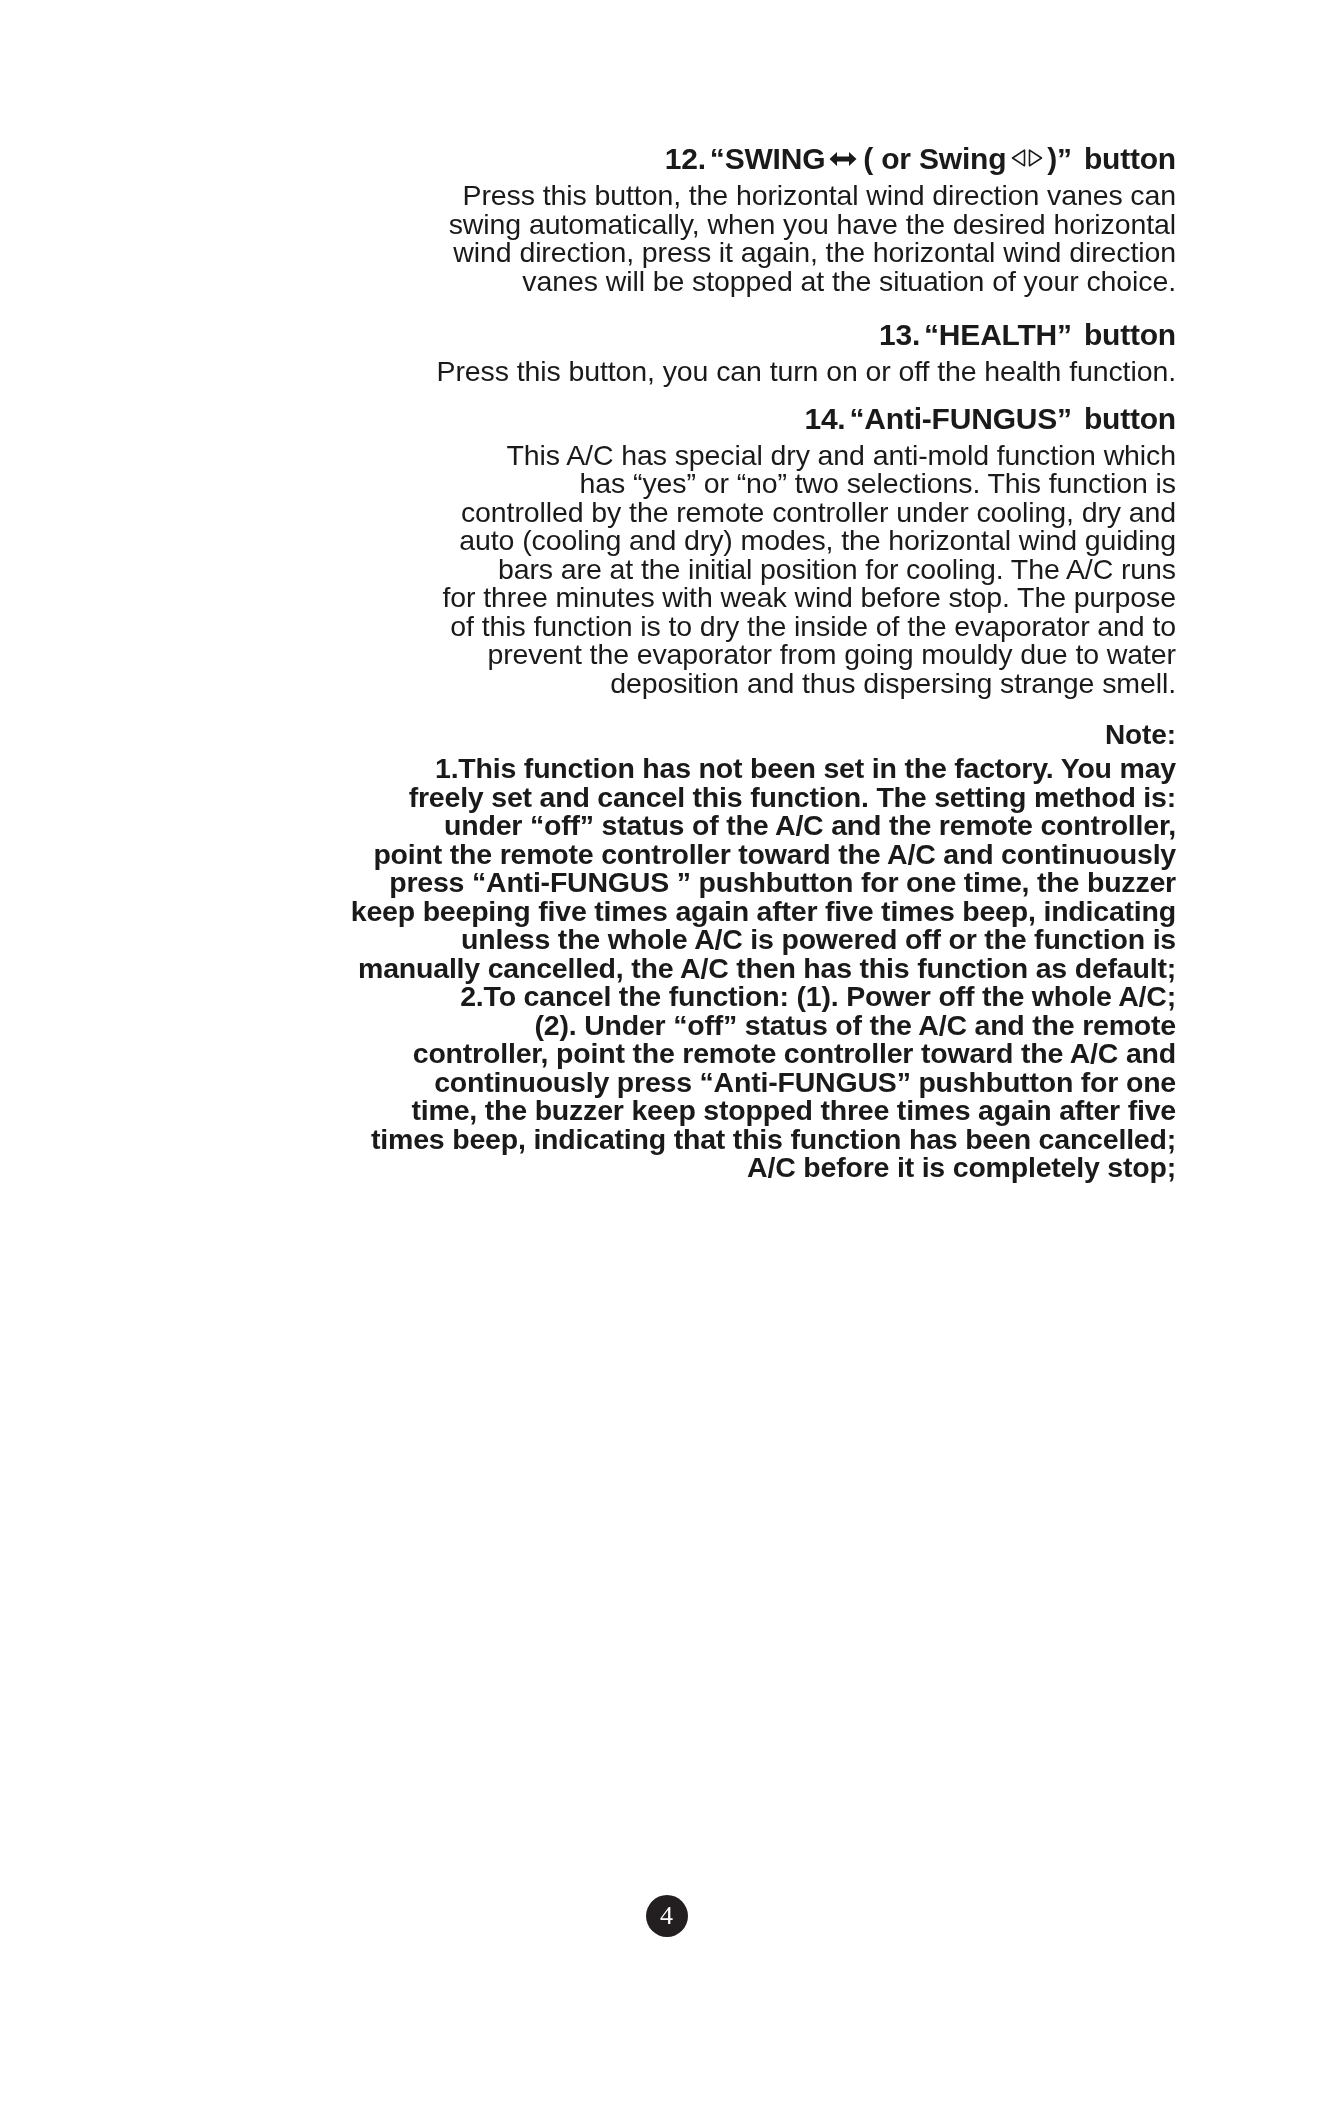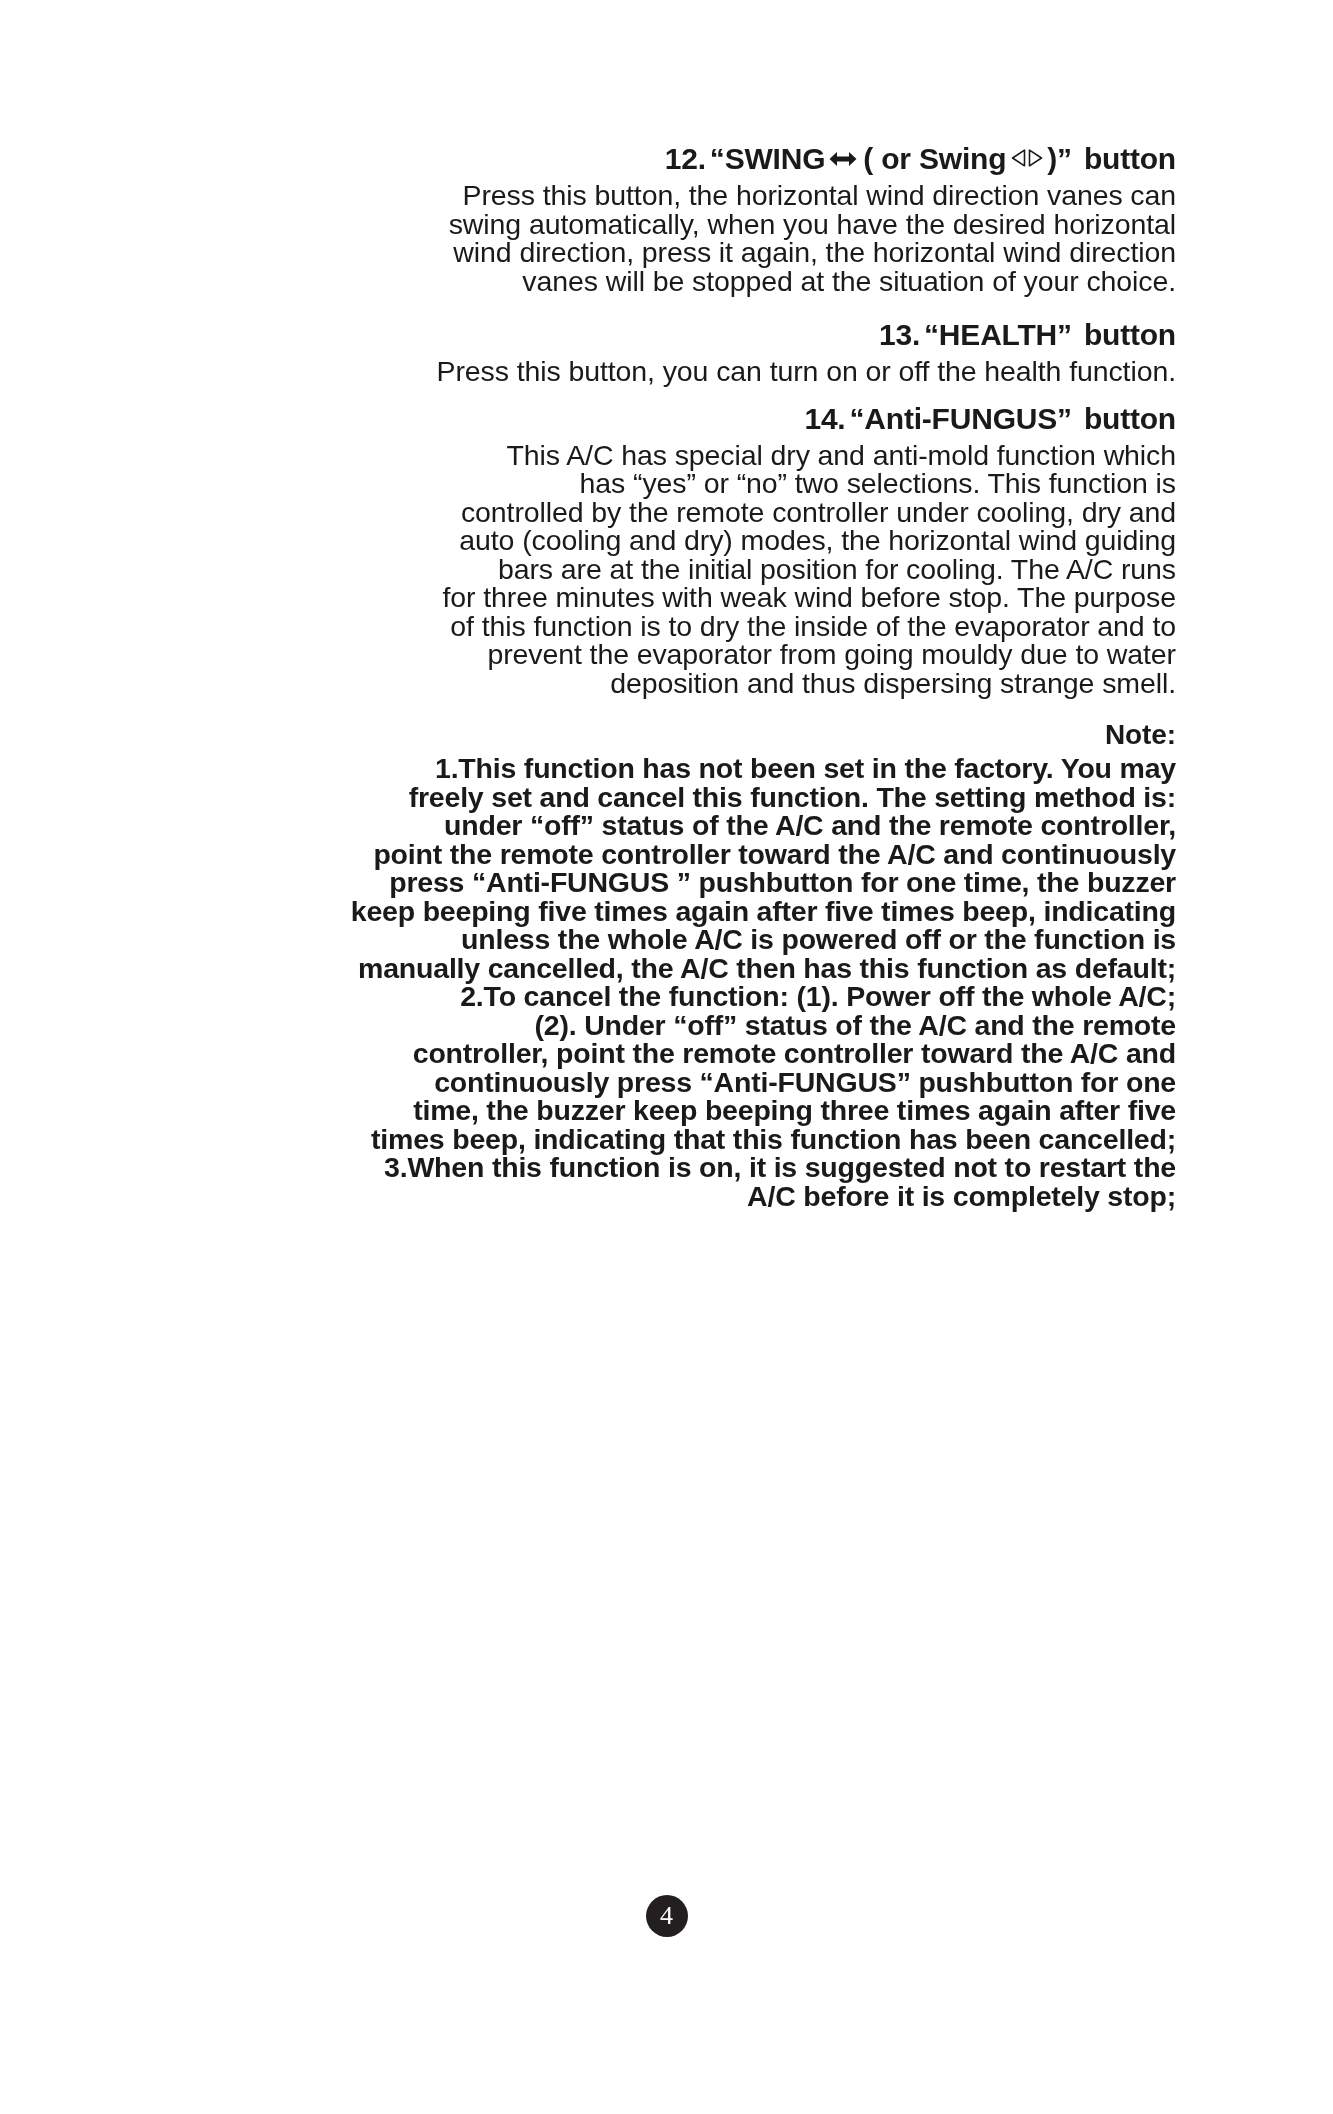--- a/index.html
+++ b/index.html
@@ -186,26 +186,25 @@
         <span class="ln cont">keep beeping five times again after five times beep, indicating</span>
         <span class="ln cont">unless the whole A/C is powered off or the function is</span>
         <span class="ln cont">manually cancelled, the A/C then has this function as default;</span>
       </div>
 
       <div class="note-item">
         <span class="ln"><span>2.</span><span>To cancel the function: (1). Power off the whole A/C;</span></span>
         <span class="ln cont">(2). Under “off” status of the A/C and the remote</span>
         <span class="ln cont">controller, point the remote controller toward the A/C and</span>
         <span class="ln cont">continuously press “Anti-FUNGUS” pushbutton for one</span>
-        <span class="ln cont">time, the buzzer keep beeping three times again after five</span>
+        <span class="ln cont">time, the buzzer keep stopped three times again after five</span>
         <span class="ln cont">times beep, indicating that this function has been cancelled;</span>
       </div>
 
       <div class="note-item">
-        <span class="ln"><span>3.</span><span>When this function is on, it is suggested not to restart the</span></span>
         <span class="ln cont">A/C before it is completely stop;</span>
       </div>
 
 
     </div>
 
   </div>
 
   <div id="page-badge">4</div>
 

